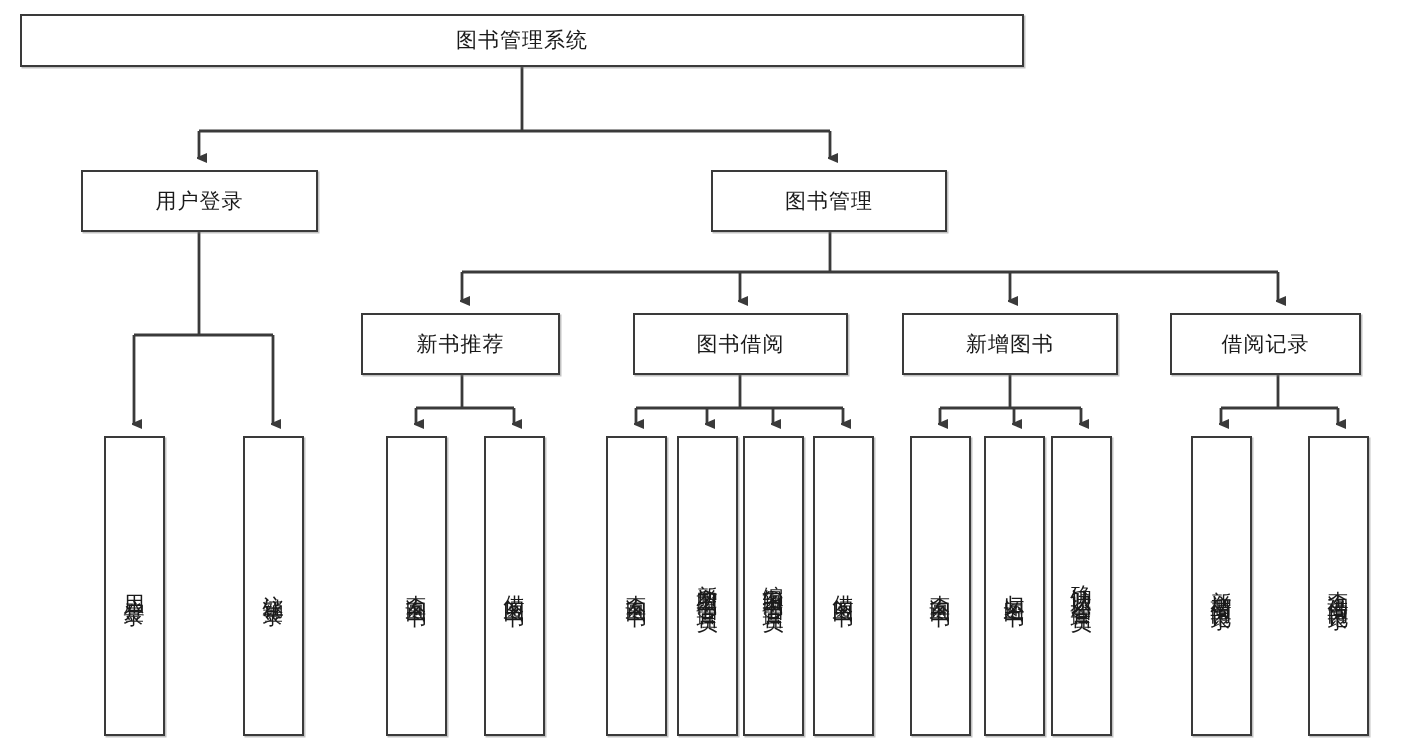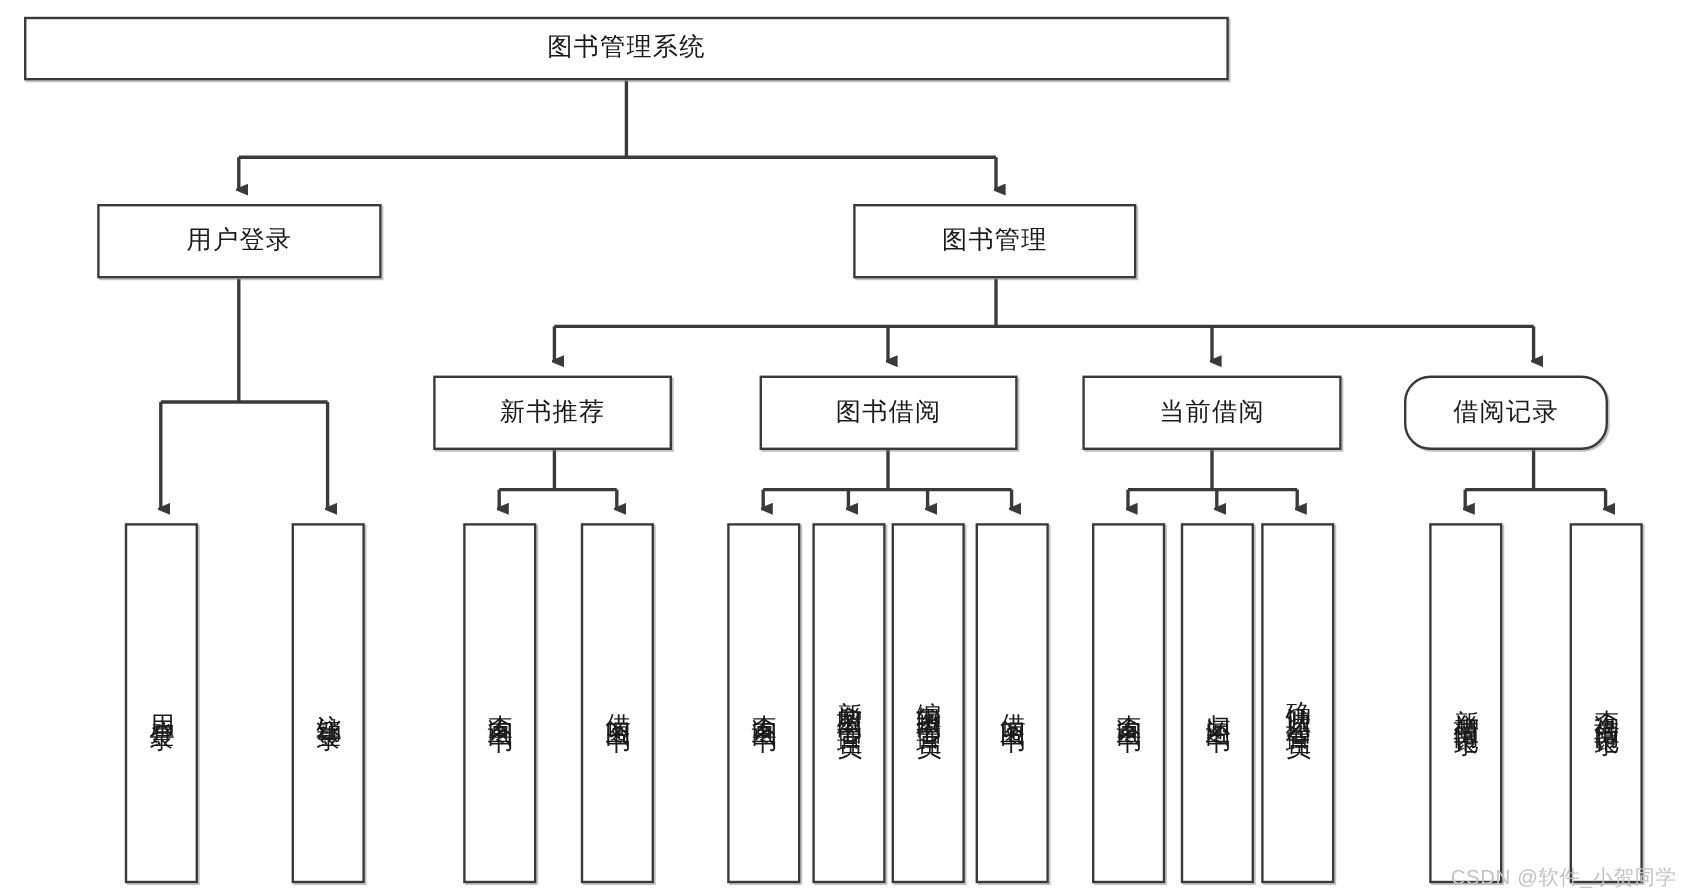--- a/index.html
+++ b/index.html
@@ -129,23 +129,23 @@
     <span class="label">新书推荐</span>
   </div>
 
   <div class="node horizontal" style="left:711px; top:170px; width:236px; height:62px;">
     <span class="label">图书管理</span>
   </div>
   <div class="node horizontal" style="left:633px; top:313px; width:215px; height:62px;align-items:center;">
     <span class="label">图书借阅</span>
   </div>
   <div class="node horizontal" style="left:902px; top:313px; width:216px; height:62px;">
-    <span class="label">当前借阅</span>
+    <span class="label">新增图书</span>
   </div>
-  <div class="node horizontal" style="left:1170px; top:313px; width:170px; height:62px;border-radius:22px;">
+  <div class="node horizontal" style="left:1170px; top:313px; width:191px; height:62px;">
     <span class="label">借阅记录</span>
   </div>
 
   <div class="node vertical" style="left:104px; top:436px; width:61px; height:300px;">
     <span class="label">用户登录</span>
   </div>
   <div class="node vertical" style="left:243px; top:436px; width:61px; height:300px;">
     <span class="label">注销登录</span>
   </div>
   <div class="node vertical" style="left:386px; top:436px; width:61px; height:300px;">
@@ -175,15 +175,14 @@
   <div class="node vertical" style="left:1051px; top:436px; width:61px; height:300px;">
     <span class="label">确认归还（管理员）</span>
   </div>
   <div class="node vertical" style="left:1191px; top:436px; width:61px; height:300px;">
     <span class="label">新增借阅记录</span>
   </div>
   <div class="node vertical" style="left:1308px; top:436px; width:61px; height:300px;">
     <span class="label">查询借阅记录</span>
   </div>
 
-  <div id="watermark">CSDN @软件_小贺同学</div>
 
 </div>
 
 </body></html>

